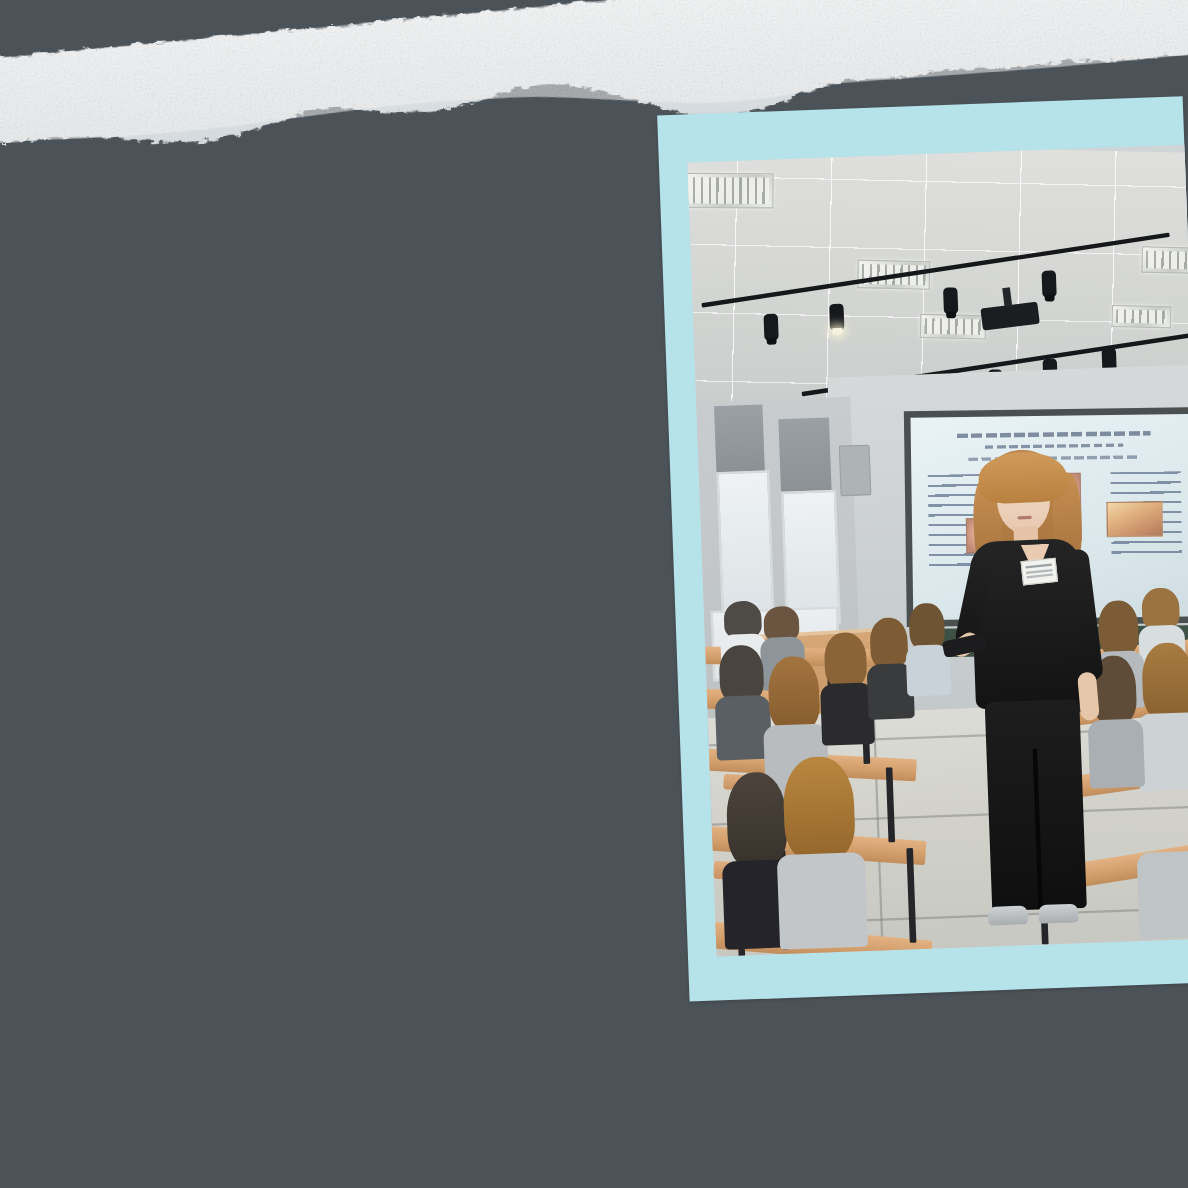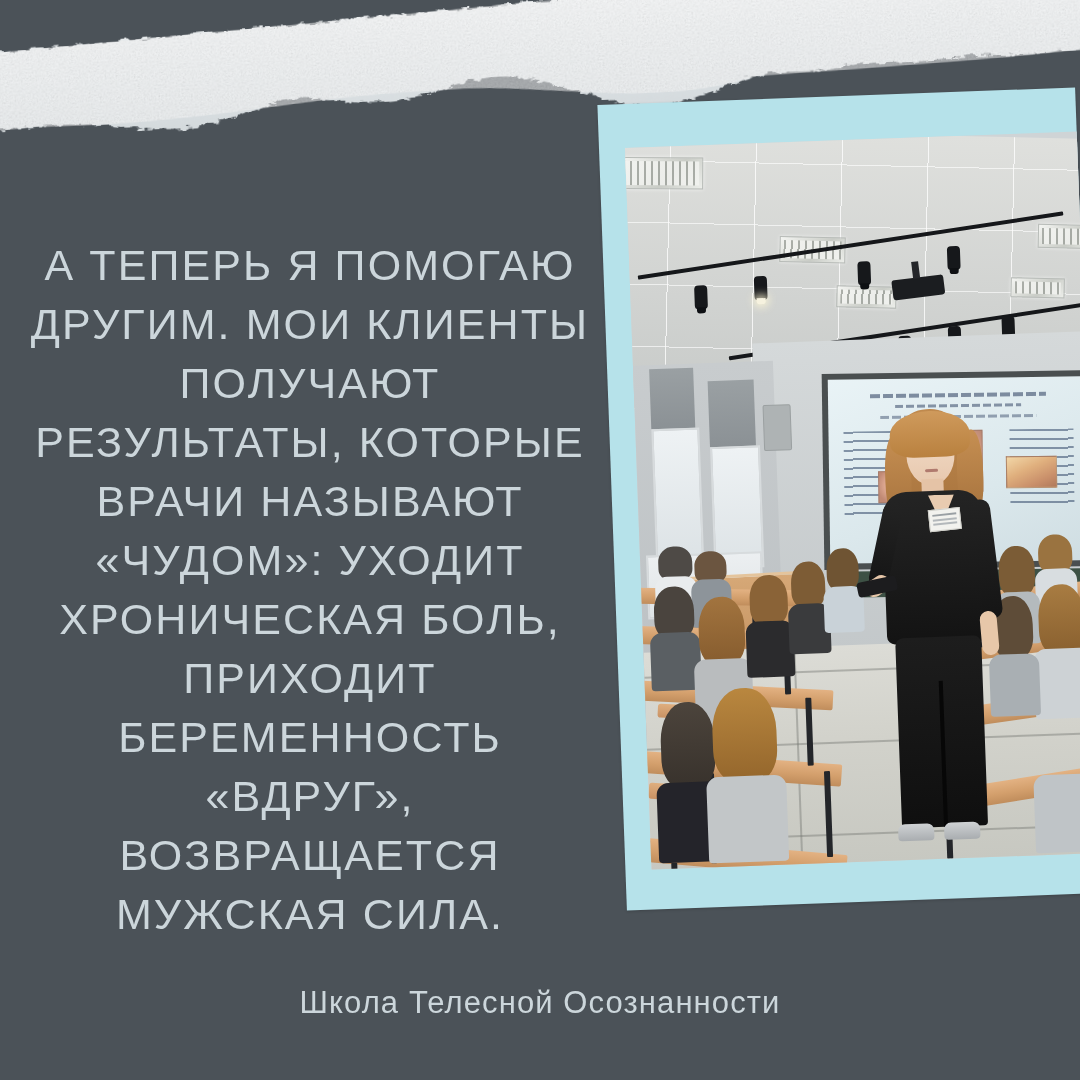--- a/index.html
+++ b/index.html
@@ -531,28 +531,15 @@
           <div class="p-clicker"></div>
           <div class="p-legs"></div>
           <div class="p-shoe" style="left:16px;"></div>
           <div class="p-shoe" style="left:62px;"></div>
         </div>
 
       </div>
     </div>
   </div>
 
-  <div class="quote">А ТЕПЕРЬ Я ПОМОГАЮ
-ДРУГИМ. МОИ КЛИЕНТЫ
-ПОЛУЧАЮТ
-РЕЗУЛЬТАТЫ, КОТОРЫЕ
-ВРАЧИ НАЗЫВАЮТ
-«ЧУДОМ»: УХОДИТ
-ХРОНИЧЕСКАЯ БОЛЬ,
-ПРИХОДИТ
-БЕРЕМЕННОСТЬ
-«ВДРУГ»,
-ВОЗВРАЩАЕТСЯ
-МУЖСКАЯ СИЛА.</div>
-
-  <div class="footer">Школа Телесной Осознанности</div>
+
 
 </div>
 
 </body></html>

